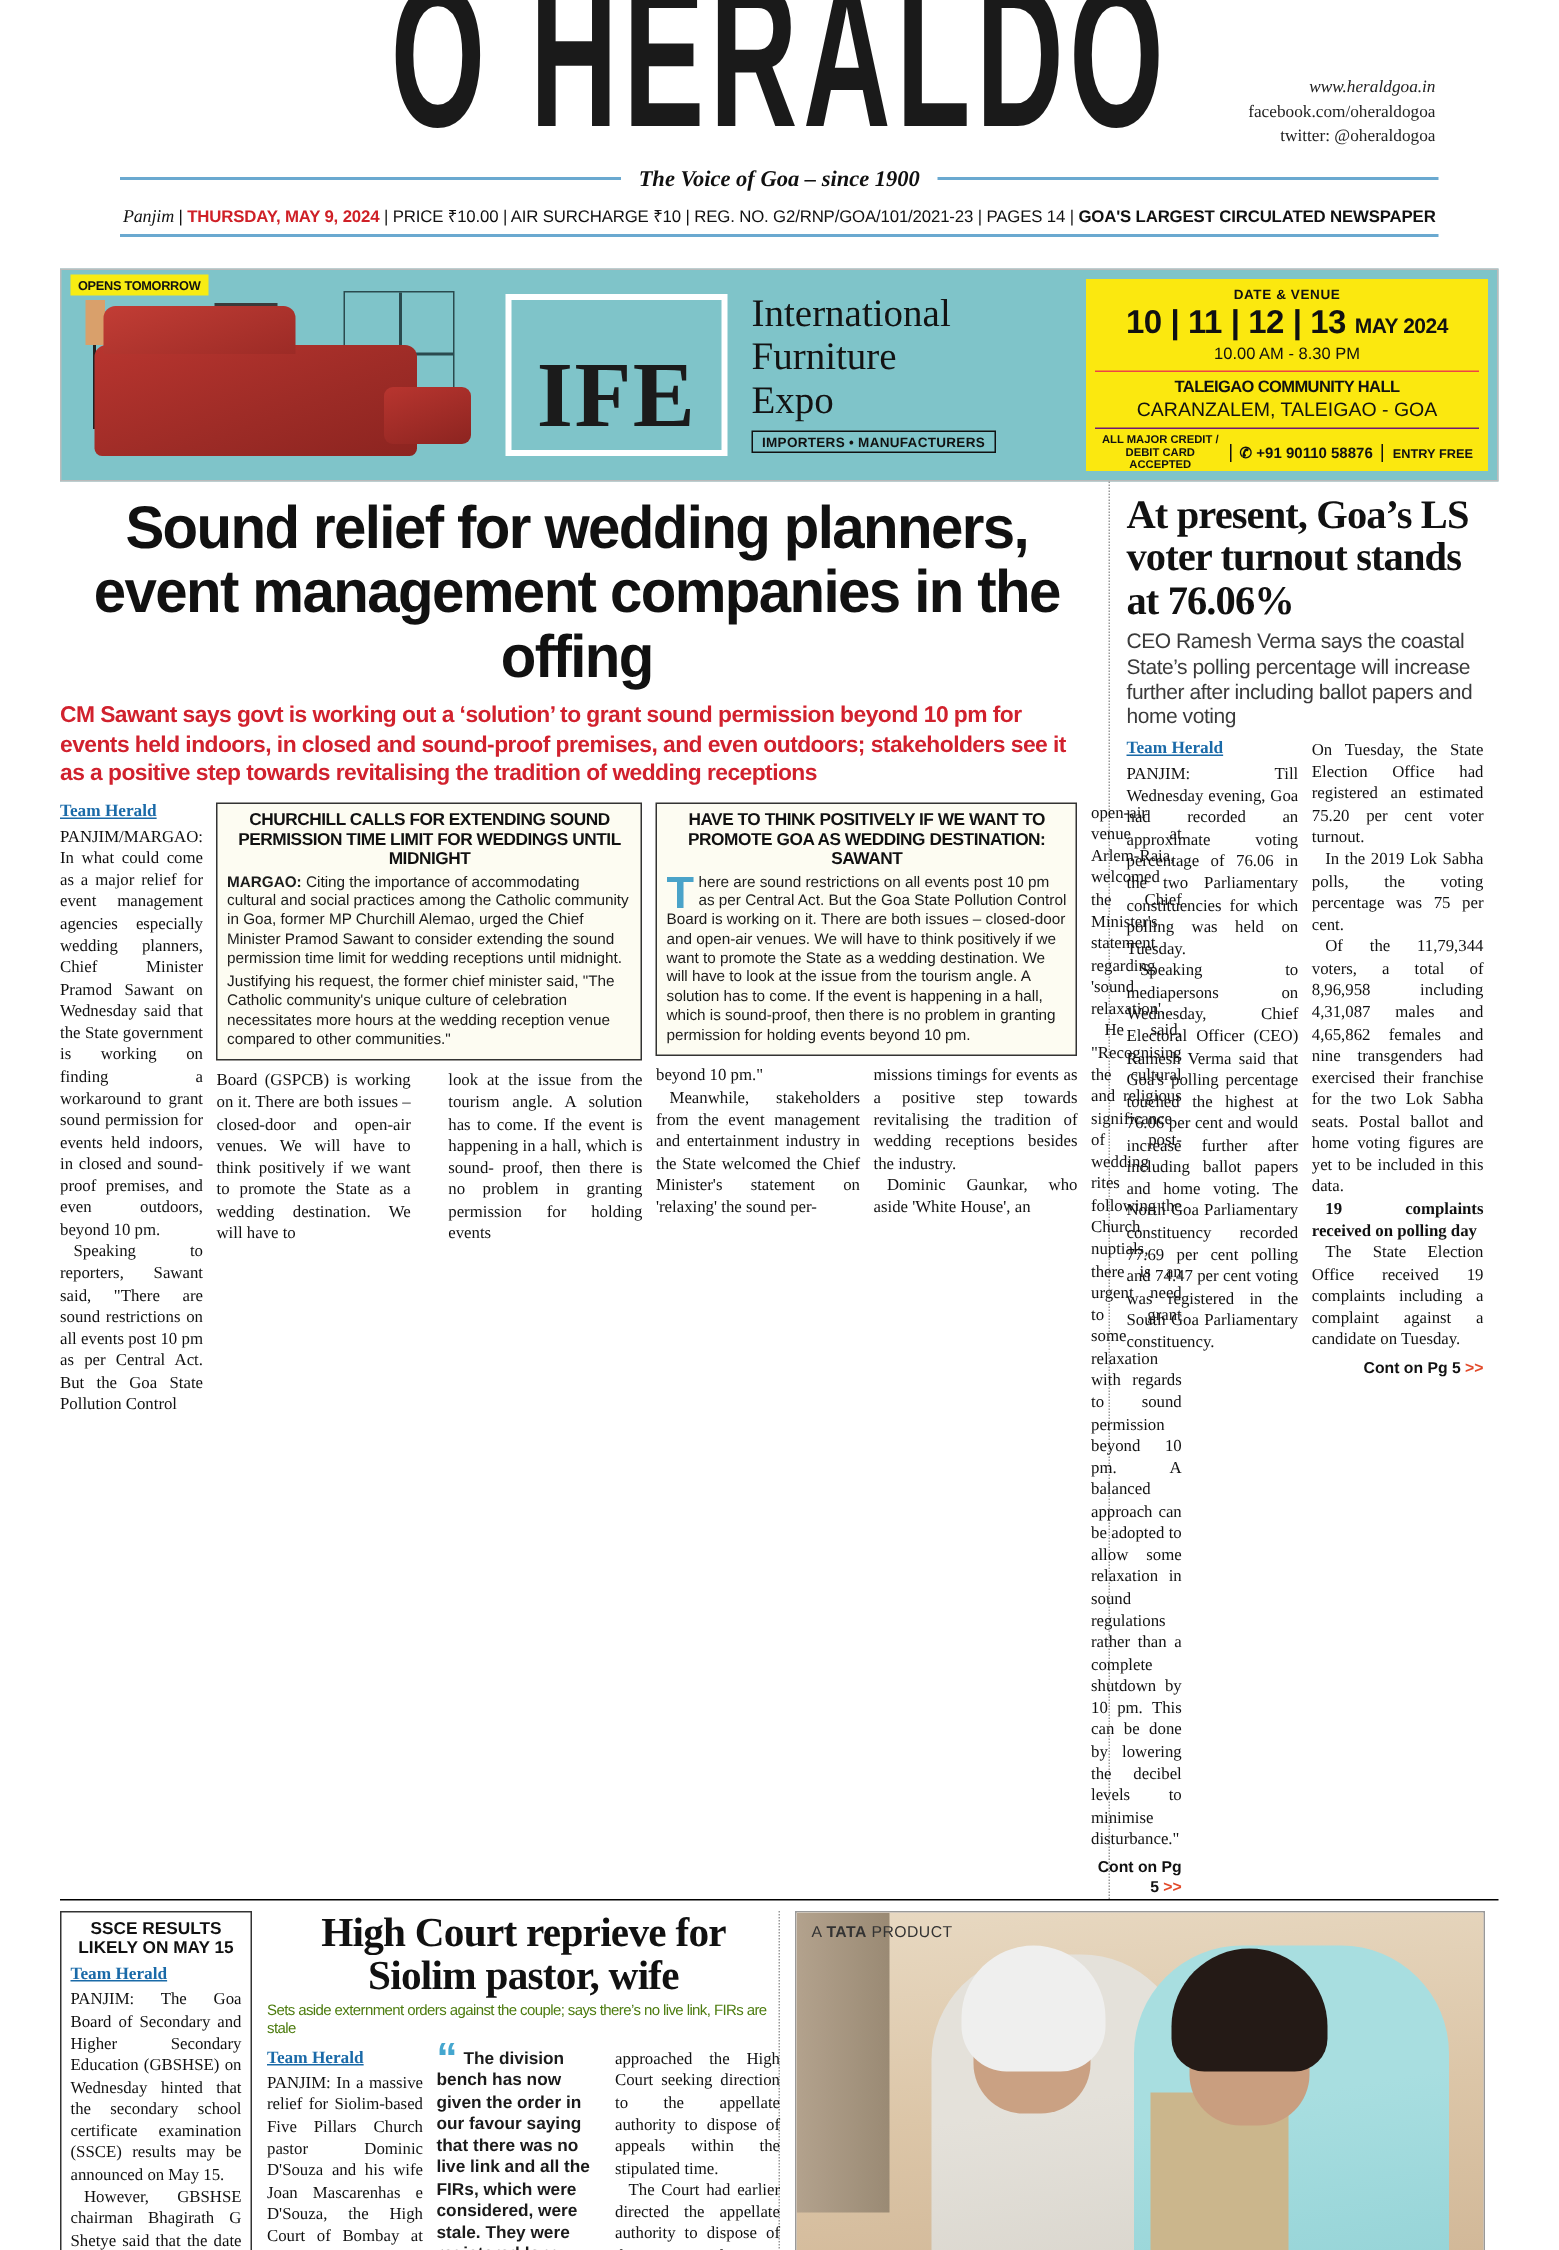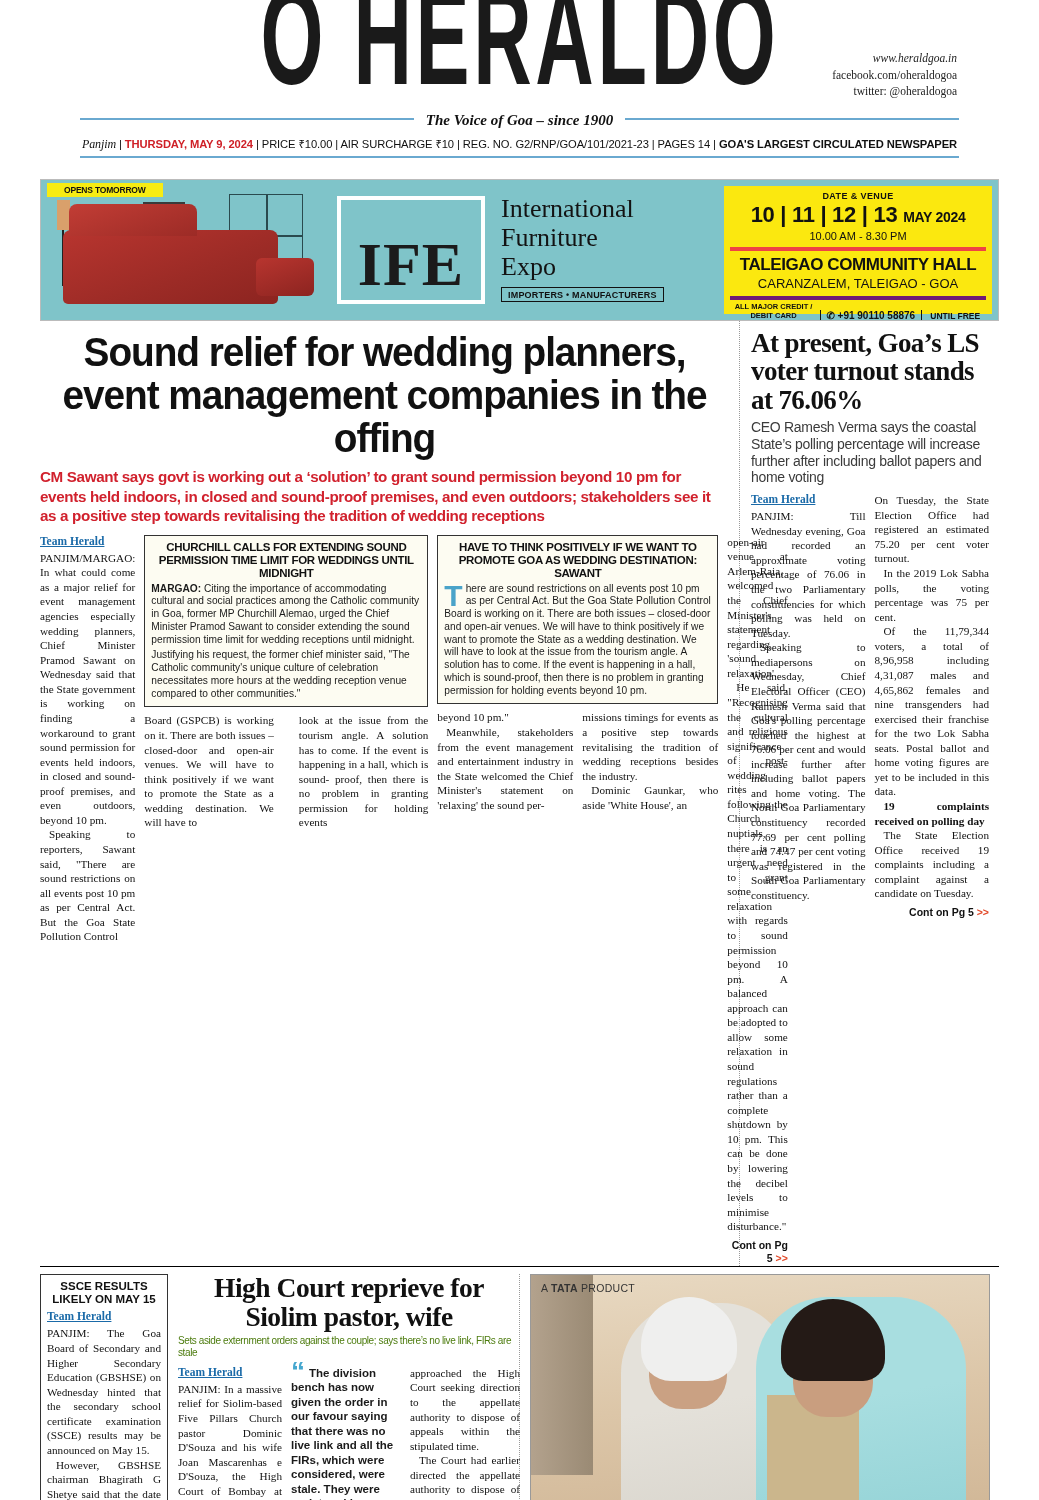--- a/index.html
+++ b/index.html
@@ -56,21 +56,21 @@
   .ife-ad {
     margin: 4px 40px 0 40px; height: 142px;
     background: #7fc4c9; position: relative; overflow: hidden;
     border: 1px solid #bbb;
     display: flex;
   }
   .opens-tomorrow {
     position: absolute; left: 6px; top: 3px; z-index: 5;
     background: #f7ec13; color: #111;
     font-family: "Liberation Sans", sans-serif;
-    font-size: 8.5px; font-weight: bold; padding: 2px 17px; letter-spacing: -0.2px;
+    font-size: 8.5px; font-weight: bold; padding: 2px 5px; letter-spacing: -0.2px;
   }
   .sofa-area { width: 290px; position: relative; }
   .sofa {
     position: absolute; left: 22px; bottom: 16px; width: 215px; height: 74px;
     background: linear-gradient(160deg,#b8352f 0%, #9c2b26 60%, #8c2420 100%);
     border-radius: 8px 8px 5px 5px;
   }
   .sofa:before {
     content:""; position:absolute; left: 6px; top:-26px; width: 128px; height: 32px;
     background: linear-gradient(160deg,#c23d35,#9c2b26); border-radius: 8px 8px 0 0;
@@ -104,23 +104,23 @@
     font-family: "Liberation Sans", sans-serif; font-weight: bold; font-size: 9px; letter-spacing: 0.2px;
   }
   .ife-yellow {
     width: 268px; background: #fbe80f; margin: 6px 6px 6px 0; padding: 5px 6px;
     text-align: center; font-family: "Liberation Sans", sans-serif;
   }
   .ife-yellow .dv { font-size: 9px; font-weight: bold; letter-spacing: 0.4px; }
   .ife-yellow .dates { font-size: 22px; font-weight: bold; margin-top: 1px; letter-spacing: -0.3px;}
   .ife-yellow .dates small { font-size: 14px; }
   .ife-yellow .time { font-size: 11px; margin-top: 2px; }
-  .ife-yellow .hall { font-size: 17px; font-weight: bold; margin-top: 5px; letter-spacing: -0.4px; border-top:4px solid #ef4444; padding-top:4px;}
+  .ife-yellow .hall { font-size: 11px; font-weight: bold; margin-top: 5px; letter-spacing: -0.4px; border-top:1px solid #ef4444; padding-top:4px;}
   .ife-yellow .area { font-size: 13px; margin-top: 1px; }
-  .ife-yellow .foot { display:flex; border-top:4px solid #701a75; margin-top:5px; padding-top:3px; font-size:7.5px; font-weight:bold; align-items:center; justify-content:space-between;}
+  .ife-yellow .foot { display:flex; border-top:1px solid #701a75; margin-top:5px; padding-top:3px; font-size:7.5px; font-weight:bold; align-items:center; justify-content:space-between;}
   .ife-yellow .foot .c1 { width:34%; line-height:1.15;}
   .ife-yellow .foot .c2 { width:40%; border-left:1px solid #111; border-right:1px solid #111; font-size:10px;}
   .ife-yellow .foot .c3 { width:24%; font-size:8.5px;}
 
   
   .content { margin: 0 40px; position: relative; }
   .lead-wrap { display: flex; border-bottom: 1px solid #000; }
   .lead-left { width: 700px; padding-right: 10px; border-right: 1px dotted #999; }
   .lead-right { width: 249px; padding-left: 11px; }
 
@@ -252,21 +252,21 @@
     </div>
     <div class="ife-yellow">
       <div class="dv">DATE &amp; VENUE</div>
       <div class="dates"><span>10 | 11 | 12 | 13</span> <small>MAY 2024</small></div>
       <div class="time">10.00 AM - 8.30 PM</div>
       <div class="hall">TALEIGAO COMMUNITY HALL</div>
       <div class="area">CARANZALEM, TALEIGAO - GOA</div>
       <div class="foot">
         <div class="c1">ALL MAJOR CREDIT / DEBIT CARD ACCEPTED</div>
         <div class="c2">✆ +91 90110 58876</div>
-        <div class="c3">UNTIL FREE</div>
+        <div class="c3">ENTRY FREE</div>
       </div>
     </div>
   </div>
 
   <div class="content">
 
     <div class="lead-wrap">
 
       <div class="lead-left">
         <div class="lead-hl">Sound relief for wedding planners, event management companies in the offing</div>

